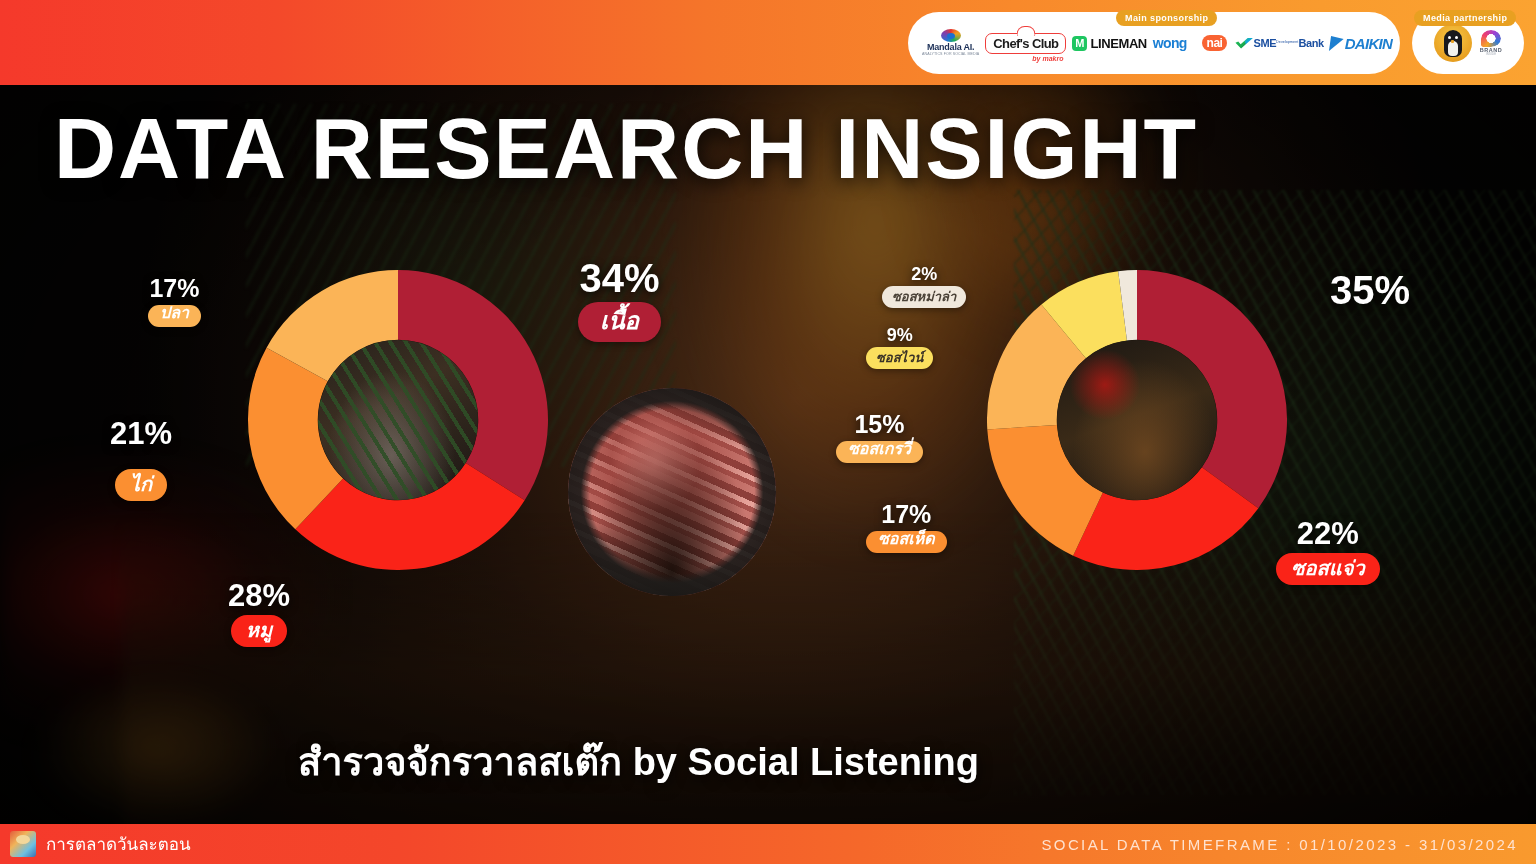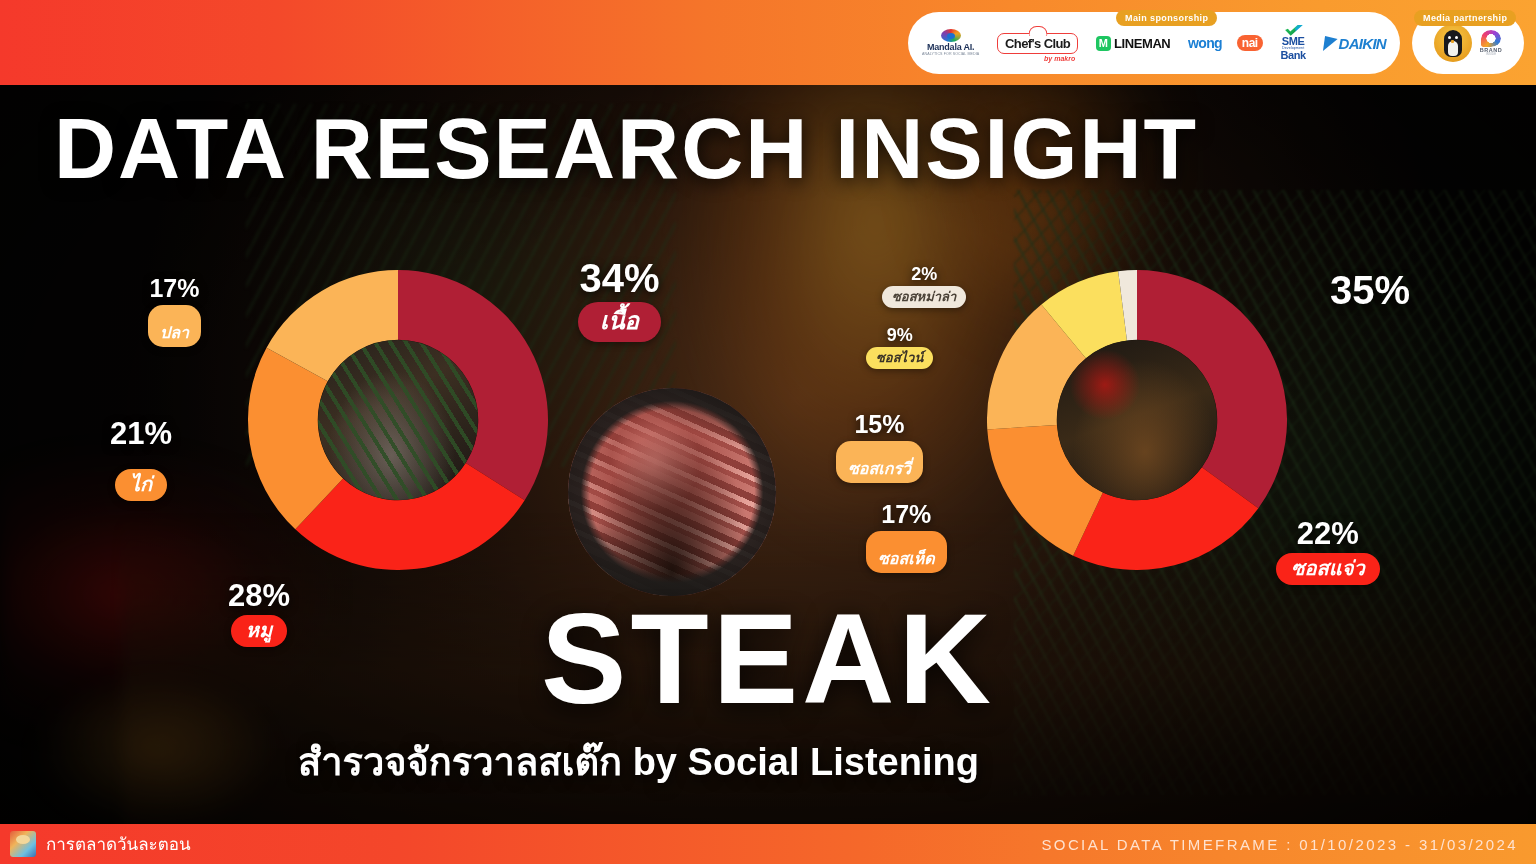--- a/index.html
+++ b/index.html
@@ -98,21 +98,21 @@
   .lg-lineman{gap:3px;}
   .lg-lineman .sq{width:15px;height:15px;border-radius:4px;background:#1ec661;
     color:#fff;font-size:11px;font-weight:bold;display:flex;align-items:center;justify-content:center;}
   .lg-lineman .txt{font-size:13px;font-weight:bold;color:#111;letter-spacing:-.4px;}
 
   .lg-wongnai{gap:15px;}
   .lg-wongnai .w{font-size:14px;font-weight:bold;color:#1b7fd4;letter-spacing:-.7px;}
   .lg-wongnai .n{background:#f96332;color:#fff;border-radius:9px;padding:1px 5px;
     font-size:12px;font-weight:bold;letter-spacing:-.5px;}
 
-  .lg-sme{flex-direction:column;align-items:center;line-height:1;}
+  .lg-sme{flex-direction:row;align-items:center;line-height:1;}
   .lg-sme .tick{width:20px;height:11px;
     background:conic-gradient(from 200deg at 60% 40%, #16a34a,#22c55e,#0ea5e9,#16a34a);
     clip-path:polygon(10% 48%,38% 100%,100% 0%,74% 0%,36% 62%,24% 36%);}
   .lg-sme .s{font-size:11px;font-weight:bold;color:#1b4fa0;letter-spacing:-.4px;}
   .lg-sme .d{font-size:3.6px;color:#1b4fa0;letter-spacing:.1px;}
   .lg-sme .b{font-size:11px;font-weight:bold;color:#1b4fa0;letter-spacing:-.4px;}
 
   .lg-daikin{gap:2px;}
   .lg-daikin .tri{width:0;height:0;border-left:13px solid #1d7fd0;
     border-top:3px solid transparent;border-bottom:12px solid transparent;transform:skewX(-8deg);}
@@ -161,21 +161,21 @@
 
   
   .lbl{position:absolute;display:flex;flex-direction:column;align-items:center;}
   .lbl .pct{font-size:31px;font-weight:bold;color:#fff;line-height:1;
     text-shadow:0 2px 9px rgba(0,0,0,.85);margin-bottom:4px;}
   .lbl .chip{border-radius:18px;padding:5px 15px 7px;font-size:20px;font-weight:bold;
     line-height:1;white-space:nowrap;box-shadow:0 2px 7px rgba(0,0,0,.4);font-style:italic;}
   .lbl.sm .pct{font-size:18px;margin-bottom:3px;}
   .lbl.sm .chip{font-size:13px;padding:4px 10px 5px;border-radius:13px;}
   .lbl.md .pct{font-size:25px;}
-  .lbl.md .chip{font-size:16px;padding:20px 12px 6px;border-radius:15px;}
+  .lbl.md .chip{font-size:16px;padding:0 12px 6px;border-radius:15px;}
 
   
   .steak-word{position:absolute;left:0;top:595px;width:1536px;text-align:center;
     font-size:128px;font-weight:bold;color:#fff;letter-spacing:4px;line-height:1;
     text-shadow:0 5px 26px rgba(0,0,0,.85);}
   .steak-sub{position:absolute;left:0;top:742px;width:1277px;text-align:center;
     font-size:38px;font-weight:bold;color:#fff;line-height:1.1;
     text-shadow:0 3px 14px rgba(0,0,0,.9);}
 
   
@@ -326,21 +326,20 @@
     <span class="chip" style="background:#fb8f31;color:#fff;">ซอสเห็ด</span>
   </div>
   <div class="lbl" style="left:1330px;top:270px;">
     <span class="pct" style="font-size:40px;">35%</span>
   </div>
   <div class="lbl" style="left:1276px;top:518px;">
     <span class="pct">22%</span>
     <span class="chip" style="background:#fa2318;color:#fff;">ซอสแจ่ว</span>
   </div>
 
-  <div class="steak-word">STEAK</div>
   <div class="steak-sub">สำรวจจักรวาลสเต๊ก by Social Listening</div>
 
   <div class="botbar">
     <div class="bot-logo"></div>
     <div class="bot-name">การตลาดวันละตอน</div>
     <div class="bot-time">SOCIAL DATA TIMEFRAME : 01/10/2023 - 31/03/2024</div>
   </div>
 
 </div>
 

